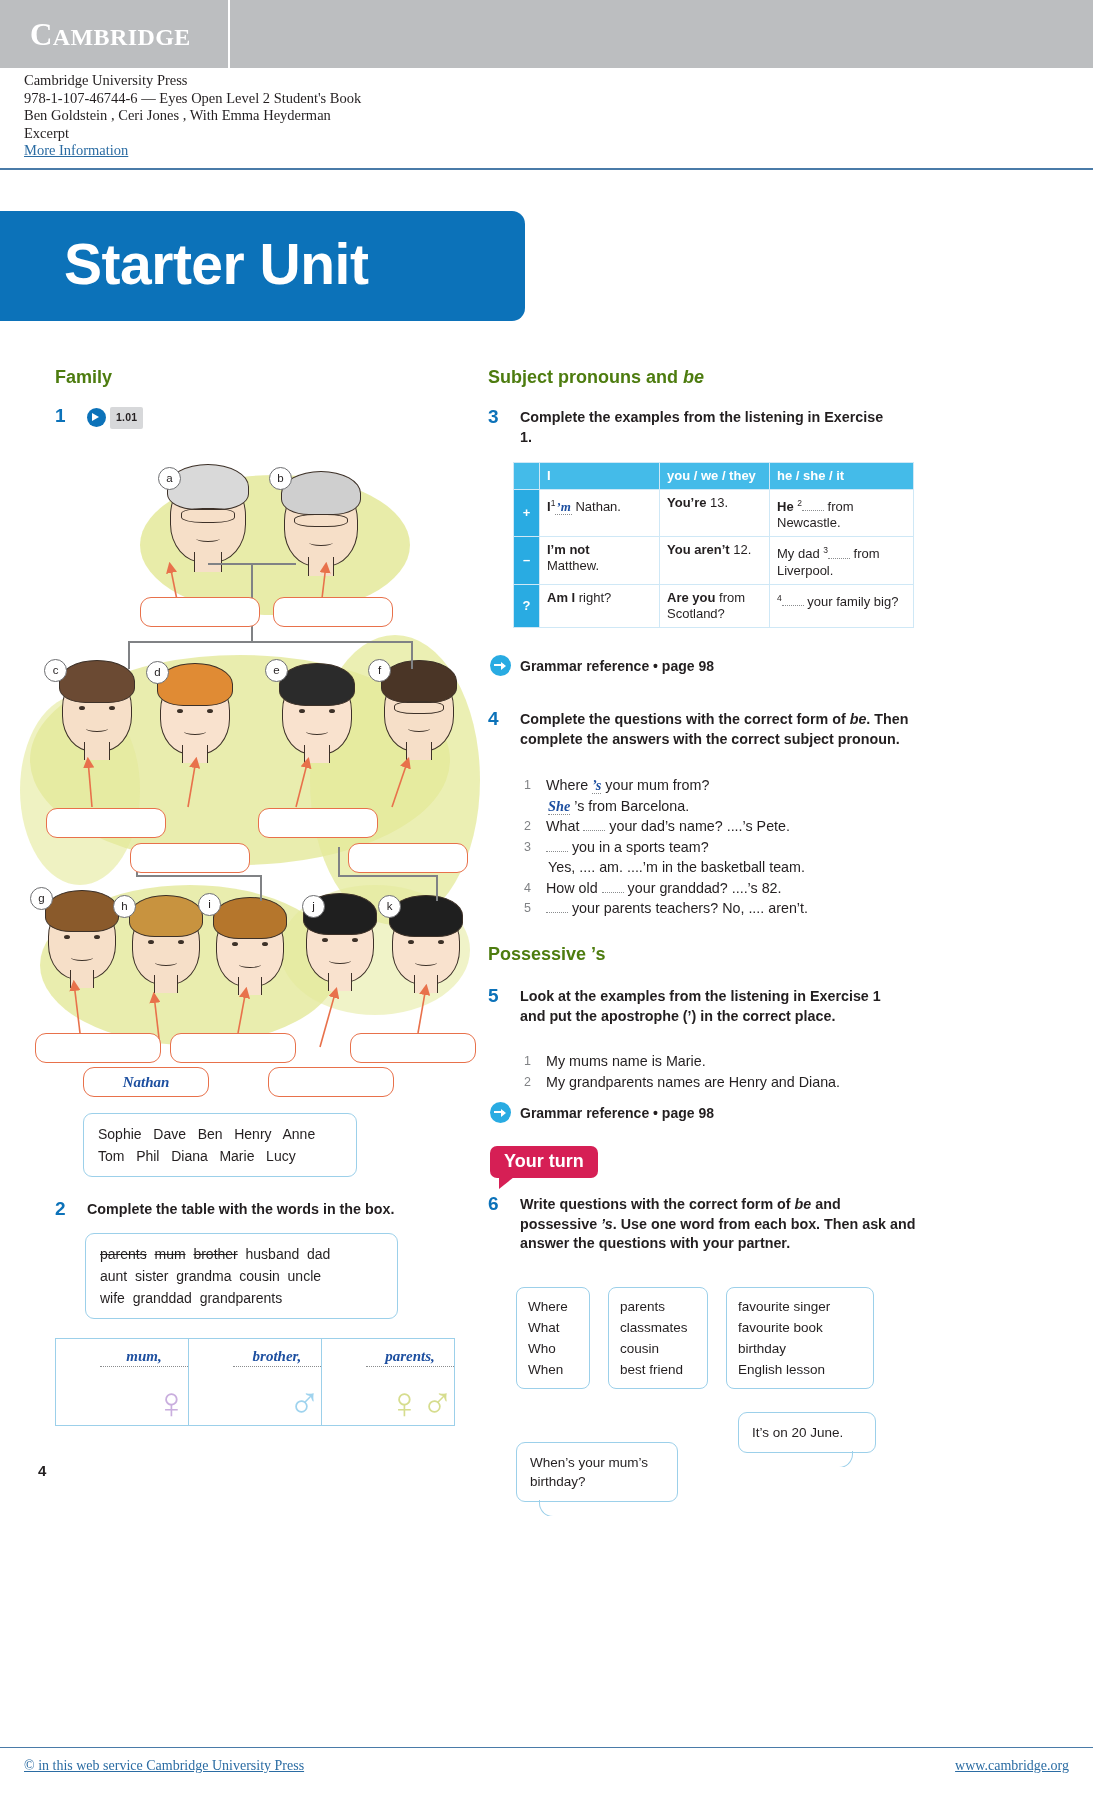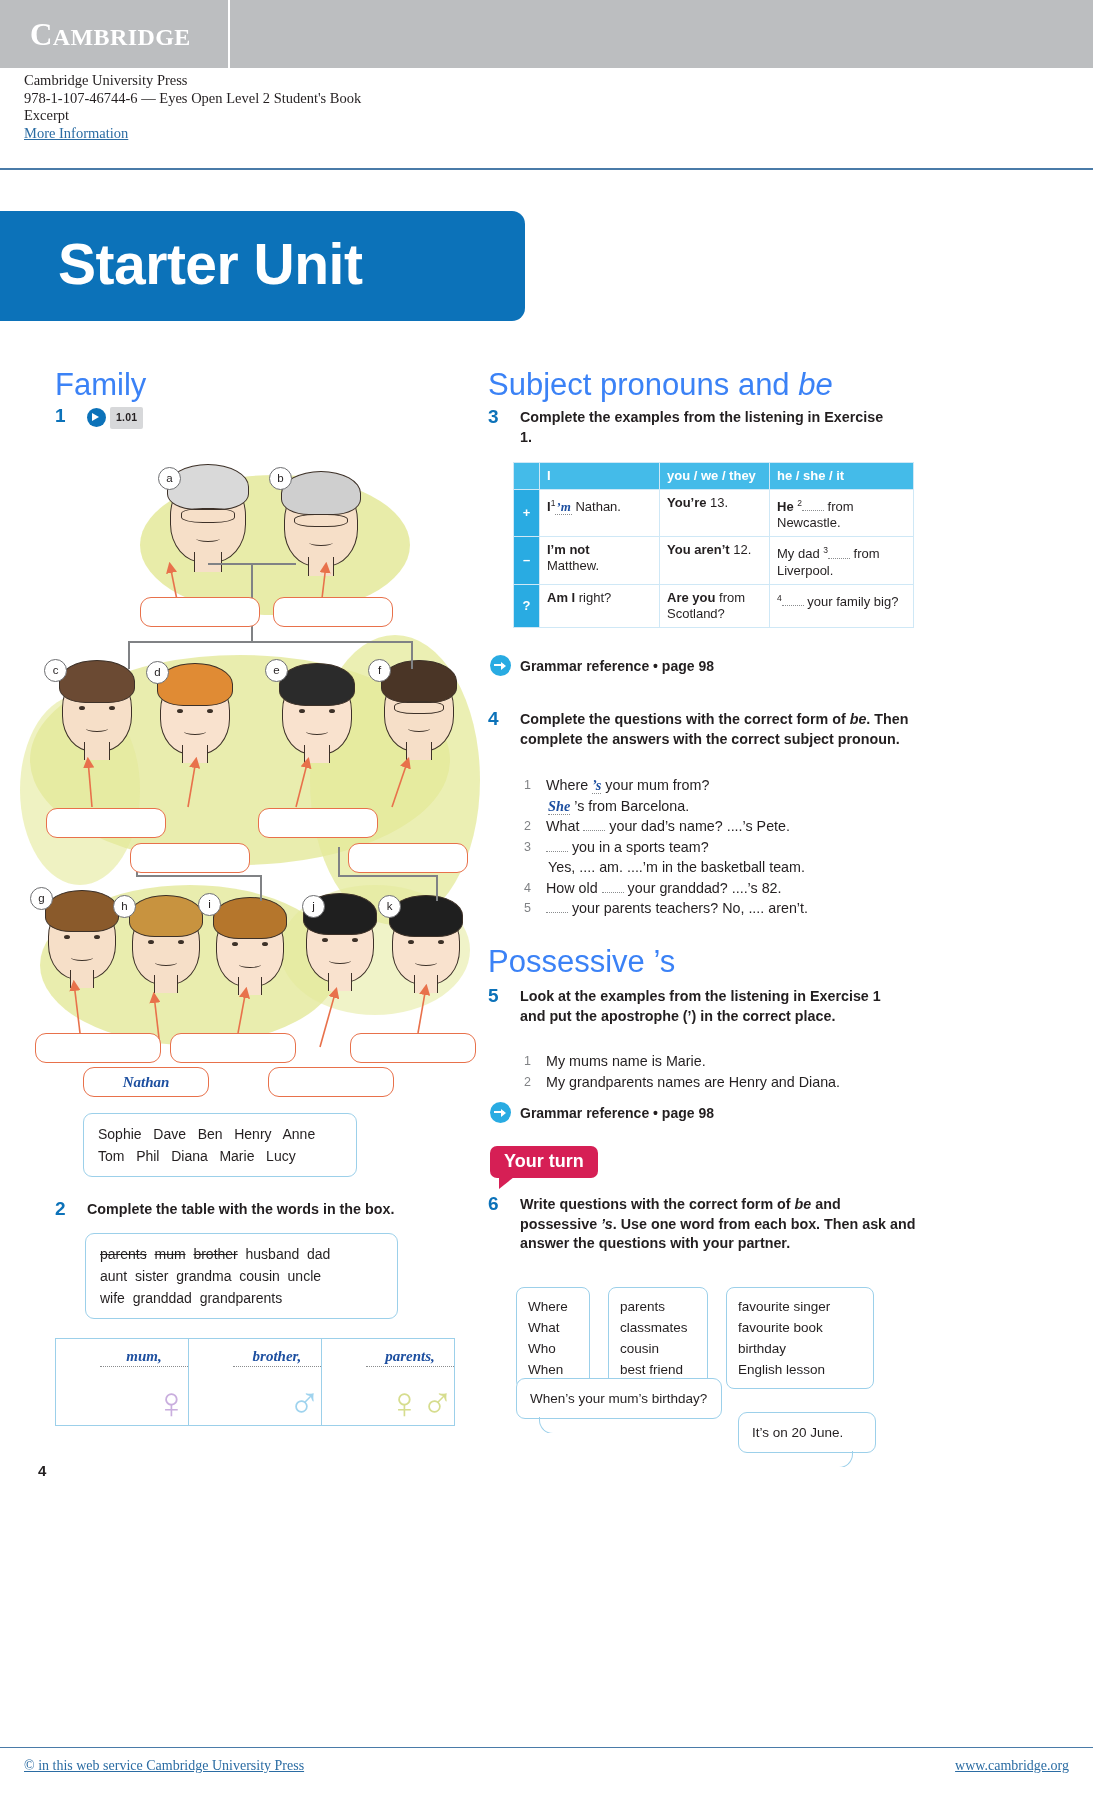--- a/index.html
+++ b/index.html
@@ -31,27 +31,27 @@
   .pub-meta a { color:#2b6ca3; text-decoration:underline; }
   .pub-rule { position:absolute; left:0; top:168px; width:1093px; height:1.5px; background:#4a7ba8; }
 
   
   .unit-banner {
     position:absolute; left:0; top:211px; width:525px; height:110px;
     background:#0c72b9;
     border-top-right-radius:13px; border-bottom-right-radius:13px;
   }
   .unit-title {
-    position:absolute; left:58px; top:231px;
+    position:absolute; left:64px; top:231px;
     font-size:57px; font-weight:700; color:#ffffff; letter-spacing:-0.5px;text-align:right;
   }
 
   
   .sec-head {
-    position:absolute; font-size:31px; font-weight:400; color:#3b82f6;
+    position:absolute; font-size:18px; font-weight:700; color:#4d7c0f;
   }
   .sec-head em { font-style:italic; }
 
   
   .ex { position:absolute; }
   .ex-num {
     position:absolute; left:0; top:0;
     font-size:19px; font-weight:700; color:#0c72b9;
   }
   .ex-body {
@@ -252,20 +252,21 @@
 <div class="pub-header">
   <div class="pub-band"></div>
   <div class="pub-band-divider"></div>
   <div class="pub-logo">
     C<span class="small-caps">AMBRIDGE</span>
   </div>
 </div>
 <div class="pub-meta">
   <div>Cambridge University Press</div>
   <div>978-1-107-46744-6 — Eyes Open Level 2 Student's Book</div>
+  <div>Ben Goldstein , Ceri Jones , With Emma Heyderman</div>
   <div>Excerpt</div>
   <a href="#">More Information</a>
 </div>
 <div class="pub-rule"></div>
 
 <div class="unit-banner"></div>
 <div class="unit-title">Starter Unit</div>
 
 <div class="sec-head" style="left:55px; top:367px;">Family</div>
 
@@ -613,21 +614,21 @@
   <div>cousin</div>
   <div>best friend</div>
 </div>
 <div class="choice-box" style="left:726px; top:1287px; width:148px;">
   <div>favourite singer</div>
   <div>favourite book</div>
   <div>birthday</div>
   <div>English lesson</div>
 </div>
 
-<div class="bubble" style="left:516px; top:1378px; width:206px;">
+<div class="bubble" style="left:516px; top:1442px; width:162px;">
   <span>When’s your mum’s birthday?</span>
   <span class="tail" style="left:22px;"></span>
 </div>
 <div class="bubble" style="left:738px; top:1412px; width:138px;">
   <span>It’s on 20 June.</span>
   <span class="tail" style="right:22px; transform:scaleX(-1);"></span>
 </div>
 
 <div class="page-num">4</div>
 <div class="foot-rule"></div>

